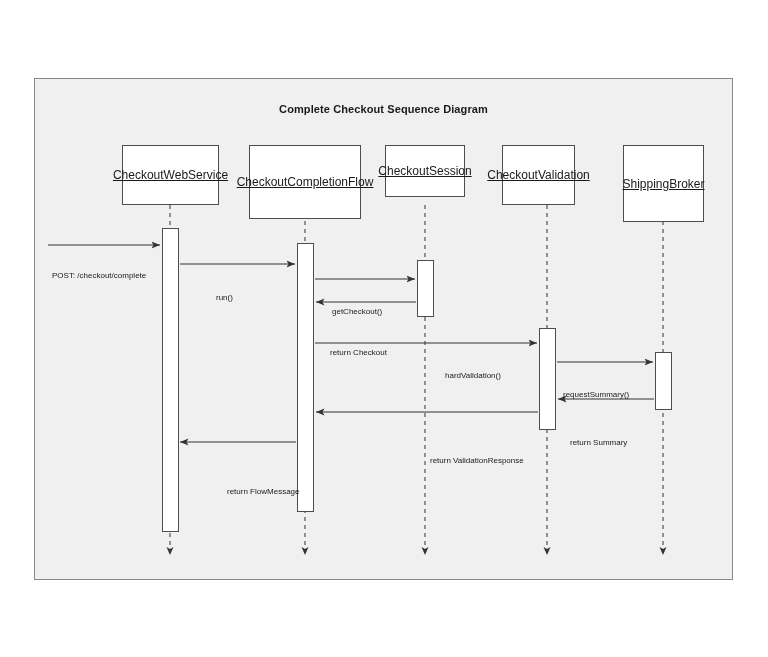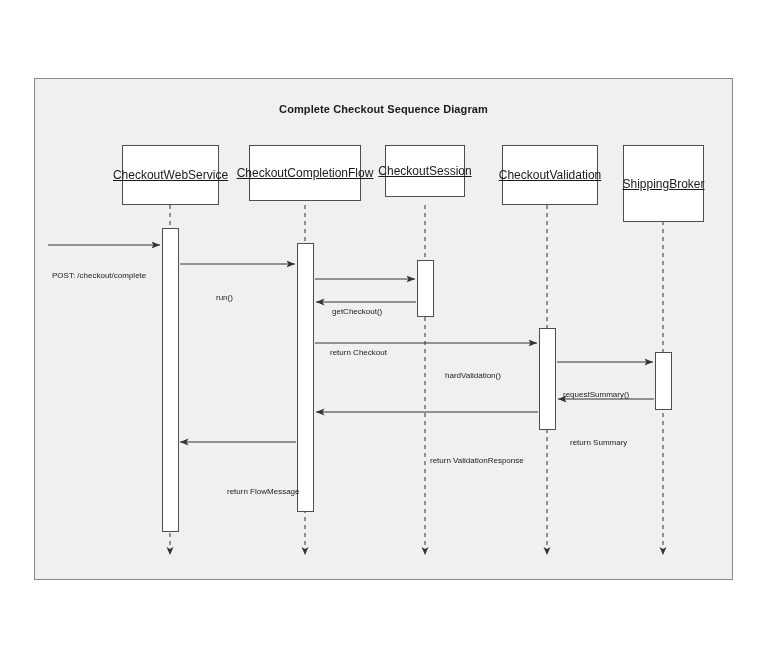--- a/index.html
+++ b/index.html
@@ -116,27 +116,27 @@
         <line x1="654" y1="399" x2="558" y2="399" stroke="#333333" stroke-width="1" marker-end="url(#arrow-left)"></line>
         <line x1="538" y1="412" x2="316" y2="412" stroke="#333333" stroke-width="1" marker-end="url(#arrow-left)"></line>
         <line x1="296" y1="442" x2="180" y2="442" stroke="#333333" stroke-width="1" marker-end="url(#arrow-left)"></line>
       </g>
   </svg>
 
   <div id="participants-layer">
       <div class="participant-box" style="left: 122px; top: 145px; width: 97px; height: 60px;">
         <span class="participant-label">CheckoutWebService</span>
       </div>
-      <div class="participant-box" style="left: 249px; top: 145px; width: 112px; height: 56px;">
+      <div class="participant-box" style="left: 249px; top: 145px; width: 112px; height: 74px;">
         <span class="participant-label">CheckoutCompletionFlow</span>
       </div>
       <div class="participant-box" style="left: 385px; top: 145px; width: 80px; height: 52px;">
         <span class="participant-label">CheckoutSession</span>
       </div>
-      <div class="participant-box" style="left: 502px; top: 145px; width: 96px; height: 60px;">
+      <div class="participant-box" style="left: 502px; top: 145px; width: 73px; height: 60px;">
         <span class="participant-label">CheckoutValidation</span>
       </div>
       <div class="participant-box" style="left: 623px; top: 145px; width: 81px; height: 77px;">
         <span class="participant-label">ShippingBroker</span>
       </div>
     </div>
   <div id="activations-layer">
       <div class="activation-box" style="left: 162px; top: 228px; width: 17px; height: 304px;"></div>
       <div class="activation-box" style="left: 297px; top: 243px; width: 17px; height: 269px;"></div>
       <div class="activation-box" style="left: 417px; top: 260px; width: 17px; height: 57px;"></div>

